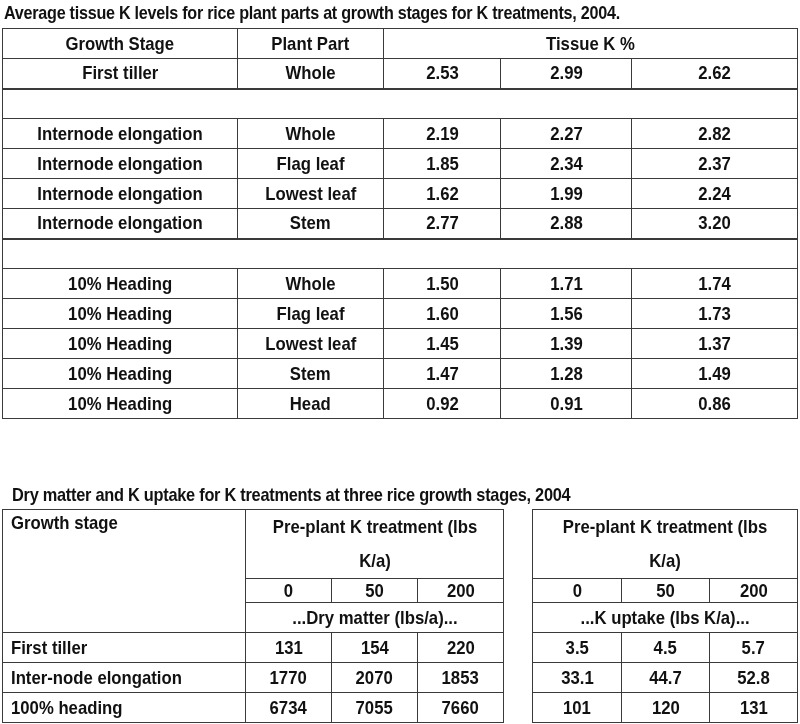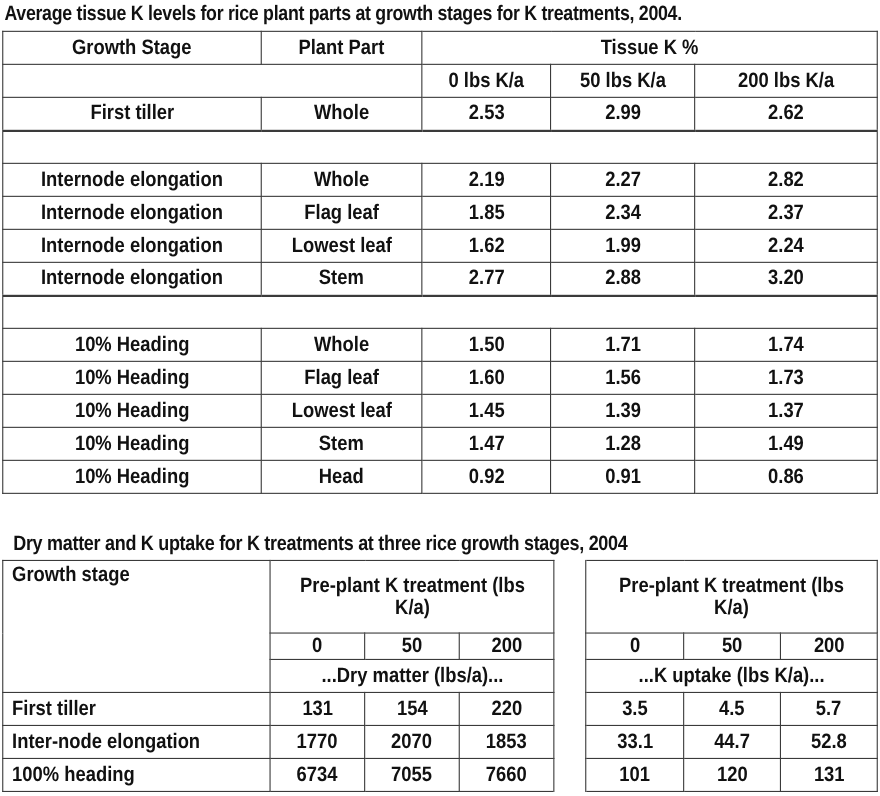--- a/index.html
+++ b/index.html
@@ -16,46 +16,40 @@
   #tbl1 { left:2px; top:28px; width:795px; }
   #tbl1 tr { height:30px; }
   #tbl1 tr.thick td { border-bottom:2.5px solid #3a3a3a; }
   #tbl2 { left:2px; top:509px; width:795px; }
   #tbl2 tr.r1 td { height:33px; }
   #tbl2 tr { height:30px; }
   #tbl2 td.lft { text-align:left; padding-left:8px; }
   #tbl2 td.lft span { transform-origin:left center; }
   #tbl2 td.top { vertical-align:top; padding-top:2px; }
   #tbl2 td.gap { border-top:none; border-bottom:none; }
-  #tbl2 td.wrap { white-space:normal; line-height:20px; }
+  #tbl2 td.wrap { white-space:normal; line-height:34px; }
 </style>
 </head>
 <body>
 
 <div class="title t1">Average tissue K levels for rice plant parts at growth stages for K treatments, 2004.</div>
 
 <table id="tbl1">
   <colgroup>
       <col style="width:235px">
       <col style="width:146px">
       <col style="width:117px">
       <col style="width:131px">
       <col style="width:166px">
     </colgroup>
   <tbody>
       <tr>
     <td><span>Growth Stage</span></td>
     <td><span>Plant Part</span></td>
     <td colspan="3"><span>Tissue K %</span></td>
-  </tr>
-  <tr>
-    <td colspan="2"></td>
-    <td><span>0 lbs K/a</span></td>
-    <td><span>50 lbs K/a</span></td>
-    <td><span>200 lbs K/a</span></td>
   </tr>
   <tr class="thick">
     <td><span>First tiller</span></td>
     <td><span>Whole</span></td>
     <td><span>2.53</span></td>
     <td><span>2.99</span></td>
     <td><span>2.62</span></td>
   </tr>
   <tr>
         <td colspan="5"></td>

